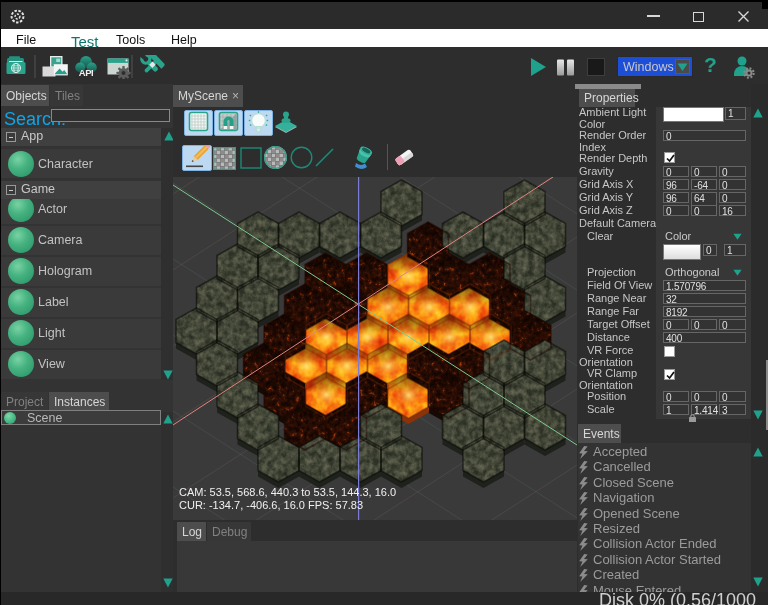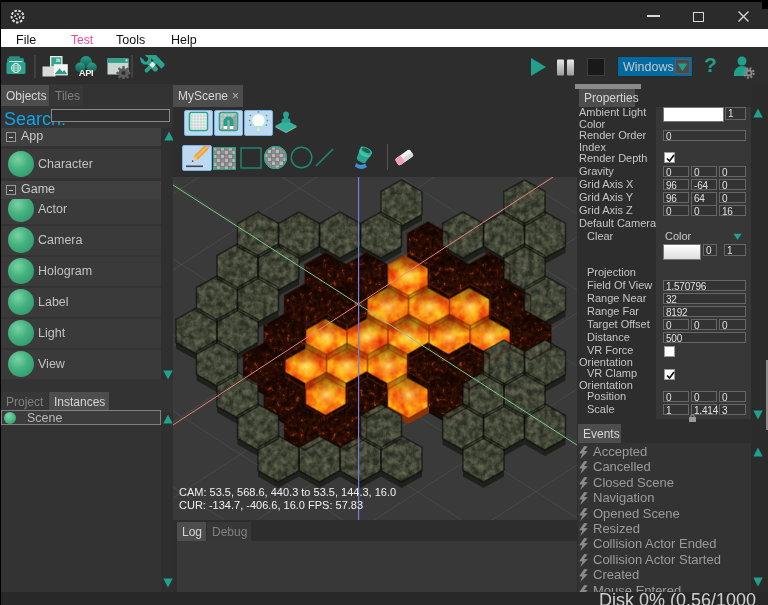--- a/index.html
+++ b/index.html
@@ -26,21 +26,21 @@
   <div style="position:absolute;left:646px;top:13px;width:13px;height:1.6px;background:#d8d8d8"></div>
   <div style="position:absolute;left:692px;top:10px;width:11px;height:10px;border:1.6px solid #d8d8d8"></div>
   <svg style="position:absolute;left:737px;top:9px" width="11" height="11" viewBox="0 0 11 11">
         <path d="M0.5 0.5 L10.5 10.5 M10.5 0.5 L0.5 10.5" stroke="#d8d8d8" stroke-width="1.4"></path>
       </svg>
   <div style="position:absolute;right:0;top:0;width:7px;height:7px;background:#000"></div>
 </div>
 
 <div style="position:absolute;left:0;top:29px;width:768px;height:18px;background:#fff">
   <span style="position:absolute;left:15px;top:4px;font-size:12.5px;color:#111">File</span>
-  <span style="position:absolute;left:70px;top:4px;font-size:12px;color:#ec4899">Test</span>
+  <span style="position:absolute;left:70px;top:4px;font-size:15px;color:#0f766e">Test</span>
   <span style="position:absolute;left:115px;top:4px;font-size:12.5px;color:#111">Tools</span>
   <span style="position:absolute;left:170px;top:4px;font-size:12.5px;color:#111">Help</span>
 </div>
 
 <div style="position:absolute;left:0;top:47px;width:768px;height:37px;background:#2d2d2d">
 </div>
 
 <svg style="position:absolute;left:5px;top:55px" width="160" height="24" viewBox="0 0 160 24">
 
   <g>
@@ -125,21 +125,21 @@
         <defs>
           <linearGradient id="pg" x1="0" y1="0" x2="0" y2="1">
             <stop offset="0" stop-color="#e8e8e8"></stop>
             <stop offset="1" stop-color="#9a9a9a"></stop>
           </linearGradient>
         </defs>
         <rect x="1" y="0.5" width="7" height="16" rx="1" fill="url(#pg)"></rect>
         <rect x="11" y="0.5" width="7" height="16" rx="1" fill="url(#pg)"></rect>
       </svg></div>
 <div style="position:absolute;left:586px;top:58px;width:18px;height:18px;background:#191919;border:1px solid #3e3e3e"></div>
-<div style="position:absolute;left:616px;top:56px;width:76px;height:21px;background:#0369a1;border:1px solid #2a2a2a">
+<div style="position:absolute;left:616px;top:56px;width:76px;height:21px;background:#1d4ed8;border:1px solid #2a2a2a">
   <span style="position:absolute;left:5px;top:3px;font-size:12.5px;color:#c8c8c8">Windows</span>
   <div style="position:absolute;right:2px;top:2px;width:15px;height:15px;background:#4a4a4a;border:1px solid #5a5a5a">
     <svg width="11" height="9" viewBox="0 0 11 9" style="position:absolute;left:1px;top:3px">
           <path d="M0.5 0.5 H10.5 L5.5 8 Z" fill="#1fa18b"></path>
         </svg>
   </div>
 </div>
 <div style="position:absolute;left:703px;top:53px;font-size:21px;font-weight:bold;color:#1fa18b">?</div>
 <svg style="position:absolute;left:731px;top:55px" width="23" height="24" viewBox="0 0 23 24">
   <circle cx="10" cy="6" r="4.5" fill="#1fa18b"></circle>
@@ -830,20 +830,28 @@
     <div style="position:absolute;top:244px;left:0;width:100%;height:17px">
       <div style="position:absolute;left:662px;top:0;width:38px;height:16px;background:linear-gradient(#fff,#ddd);border:1px solid #777"></div>
       <div class="in" style="left:702px;width:14px;height:12px">
         <span>0</span>
       </div>
       <div class="in" style="left:723px;width:22px;height:12px">
         <span>1</span>
       </div>
     </div>
     <div class="plab" style="top:267px;text-indent:8px">Projection</div>
+    <div style="position:absolute;top:267px;left:0;width:100%;height:12px">
+      <div class="drp">
+        <span>Orthogonal</span>
+        <svg width="9" height="8" viewBox="0 0 11 9" style="position:absolute;right:6px;top:2px">
+          <path d="M0.5 0.5 H10.5 L5.5 8 Z" fill="#1fa18b"></path>
+        </svg>
+      </div>
+    </div>
     <div class="plab" style="top:280px;text-indent:8px">Field Of View</div>
     <div style="position:absolute;top:280px;left:0;width:100%;height:12px">
       <div class="in" style="left:662px;width:83px;height:11px">
         <span>1.570796</span>
       </div>
     </div>
     <div class="plab" style="top:293px;text-indent:8px">Range Near</div>
     <div style="position:absolute;top:293px;left:0;width:100%;height:12px">
       <div class="in" style="left:662px;width:83px;height:11px">
         <span>32</span>
@@ -863,21 +871,21 @@
       <div class="in" style="left:690px;width:26px;height:11px">
         <span>0</span>
       </div>
       <div class="in" style="left:718px;width:27px;height:11px">
         <span>0</span>
       </div>
     </div>
     <div class="plab" style="top:332px;text-indent:8px">Distance</div>
     <div style="position:absolute;top:332px;left:0;width:100%;height:12px">
       <div class="in" style="left:662px;width:83px;height:11px">
-        <span>500</span>
+        <span>400</span>
       </div>
     </div>
     <div class="plab" style="top:345px;text-indent:8px">VR Force Orientation</div>
     <div style="position:absolute;top:346px;left:0;width:100%;height:11px">
       <div class="chk"></div>
     </div>
     <div class="plab" style="top:368px;text-indent:8px">VR Clamp Orientation</div>
     <div style="position:absolute;top:369px;left:0;width:100%;height:11px">
       <div class="chk">
         <svg width="9" height="9" viewBox="0 0 9 9">

